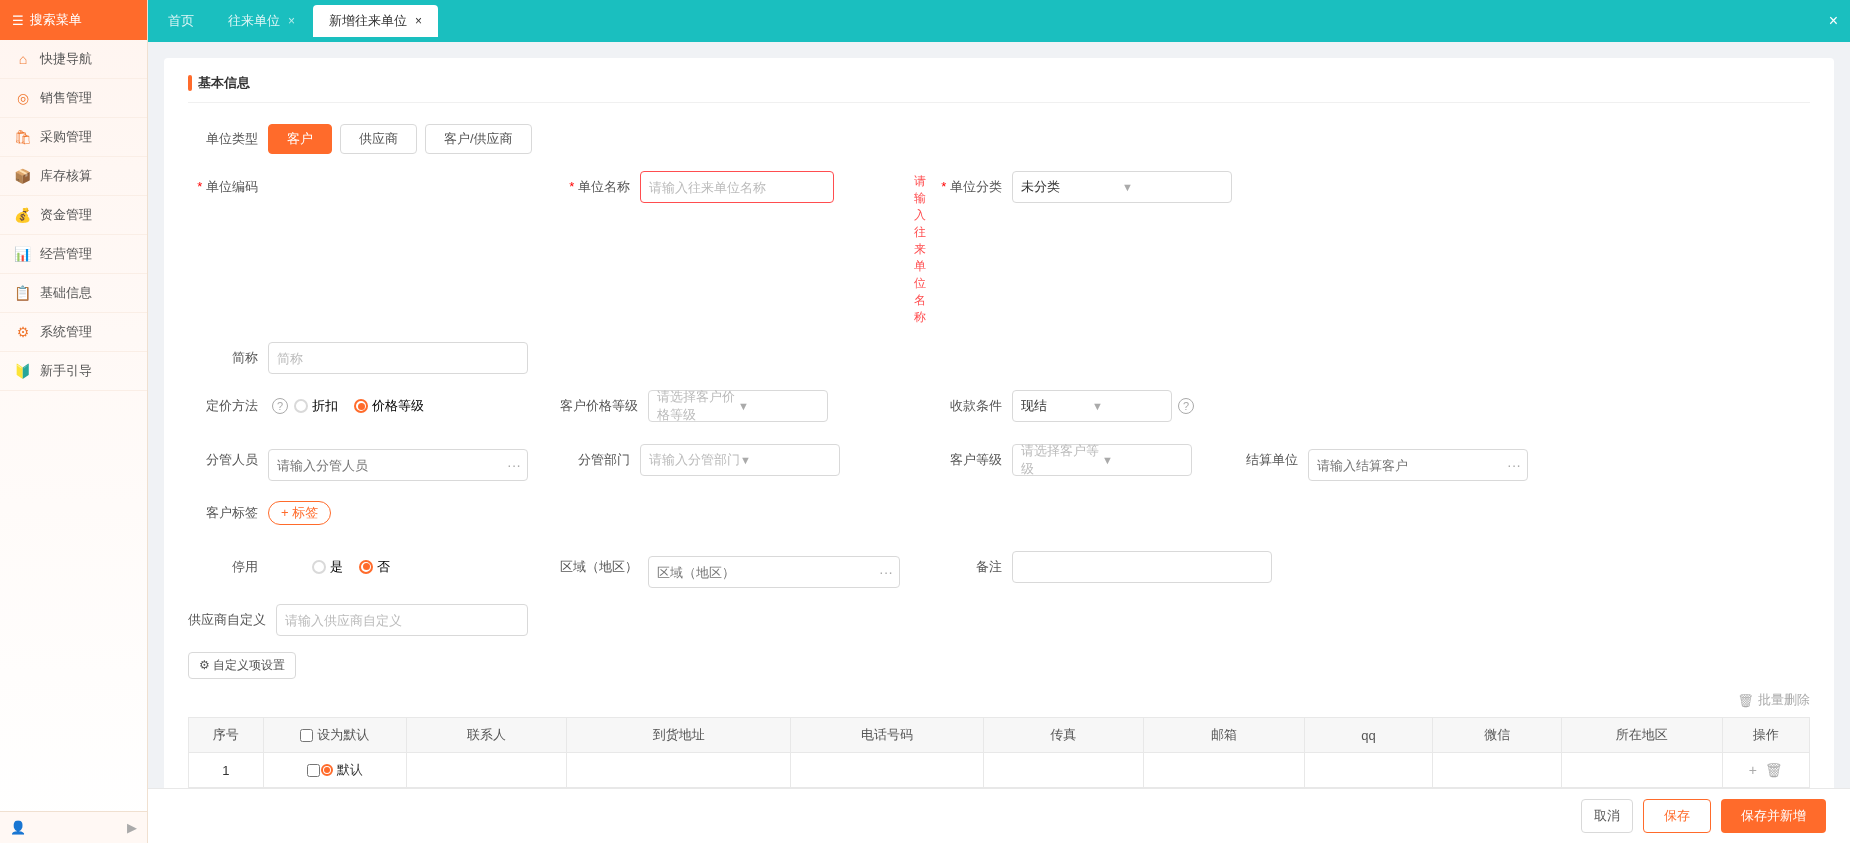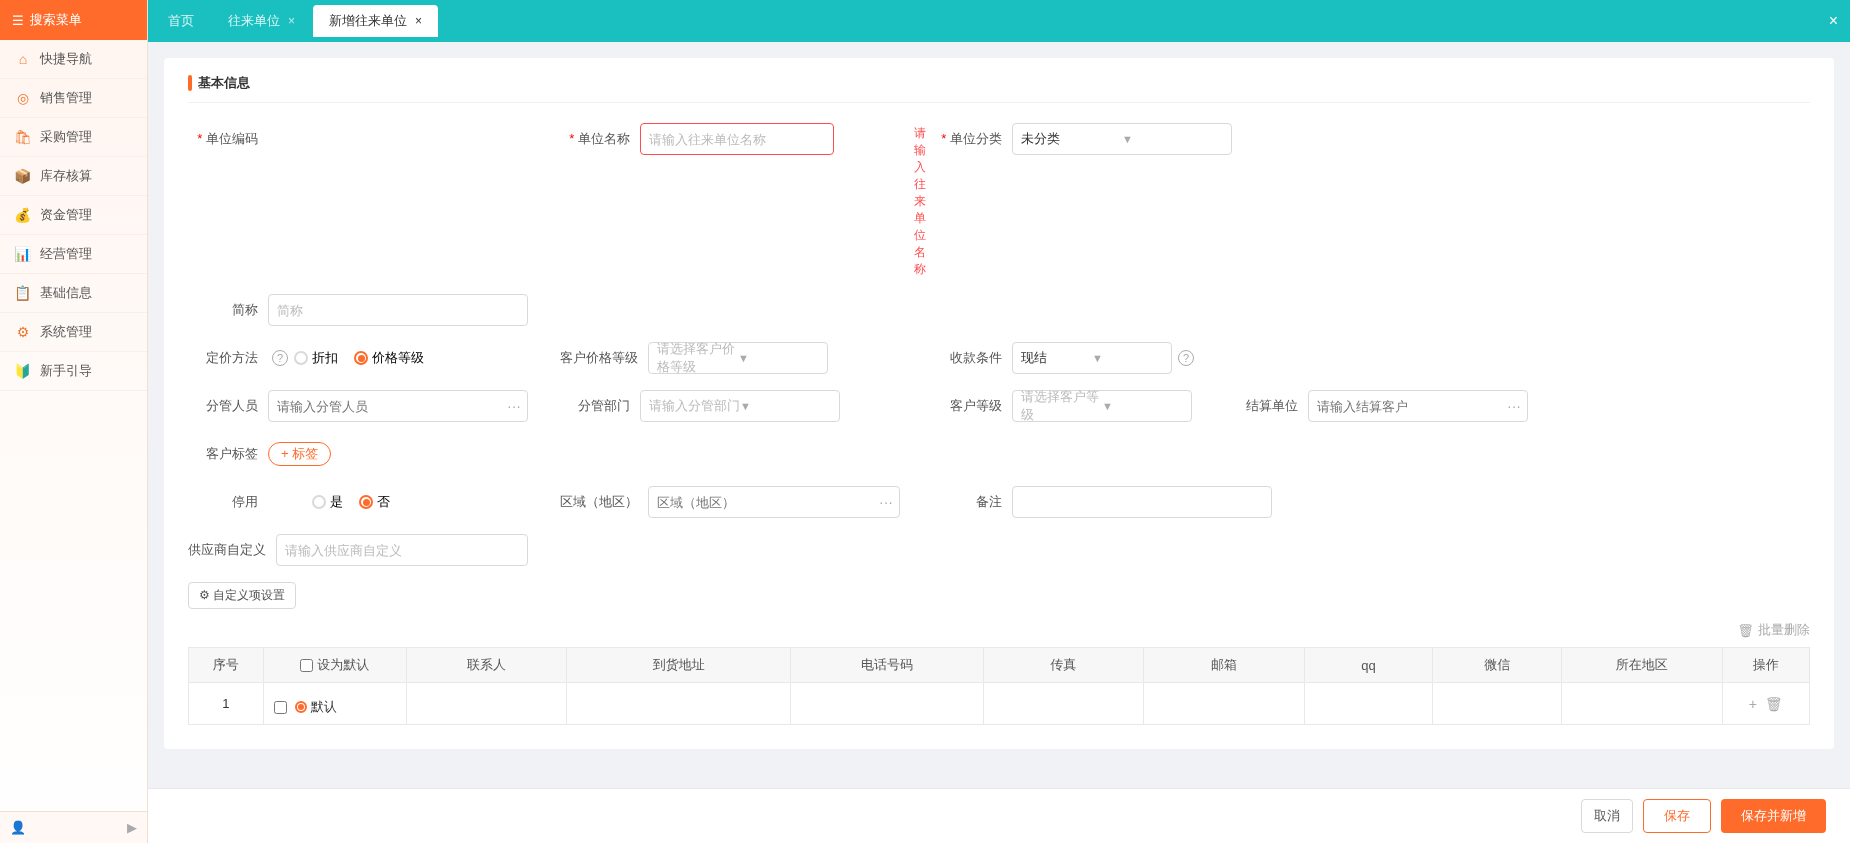--- a/index.html
+++ b/index.html
@@ -242,20 +242,21 @@
     
     .input-with-btn {
       display: flex;
       align-items: center;
       border: 1px solid #d9d9d9;
       border-radius: 4px;
       height: 32px;
       flex: 1;
       max-width: 280px;
       overflow: hidden;
+      margin-top: 11px;
     }
     .input-with-btn input {
       flex: 1;
       border: none;
       outline: none;
       padding: 0 8px;
       font-size: 13px;
       color: #bbb;
     }
     .input-with-btn .more-btn {
@@ -434,20 +435,30 @@
   </div>
 
   <div class="content">
     <div class="form-card">
 
       <div class="section-title">
         <span class="section-title-icon"></span>
         <span>基本信息</span>
       </div>
 
+      <div class="form-row">
+        <div class="form-group">
+          <div class="form-label">单位类型</div>
+          <div class="unit-type-group">
+            <button class="unit-btn active">客户</button>
+            <button class="unit-btn">供应商</button>
+            <button class="unit-btn">客户/供应商</button>
+          </div>
+        </div>
+      </div>
 
       <div class="form-row">
         <div class="form-group" style="flex:0 0 340px;">
           <div class="form-label required">单位编码</div>
         </div>
         <div style="flex:0 0 32px;"></div>
         <div class="form-group" style="flex:0 0 340px; flex-direction: row; align-items:flex-start;">
           <div style="display:flex;align-items:center;">
             <div class="form-label required">单位名称</div>
             <input type="text" class="form-control error" style="max-width: 220px;" placeholder="请输入往来单位名称">
@@ -615,21 +626,21 @@
             <th>qq</th>
             <th>微信</th>
             <th>所在地区</th>
             <th>操作</th>
           </tr>
         </thead>
         <tbody>
           <tr>
             <td>1</td>
             <td>
-              <div style="display:flex;align-items:center;gap:8px;margin-top:7px;">
+              <div style="display:flex;align-items:center;justify-content:center;gap:1px;">
                 <input type="checkbox" style="">
                 <label class="radio-item">
                   <div class="radio-circle checked" style="width:12px;height:12px;border-color:#ff6b2b;">
                     <div class="radio-dot" style="width:6px;height:6px;"></div>
                   </div>
                   <span>默认</span>
                 </label>
               </div>
             </td>
             <td><input type="text" style="border: none; outline: none; width: 80px;"></td>

